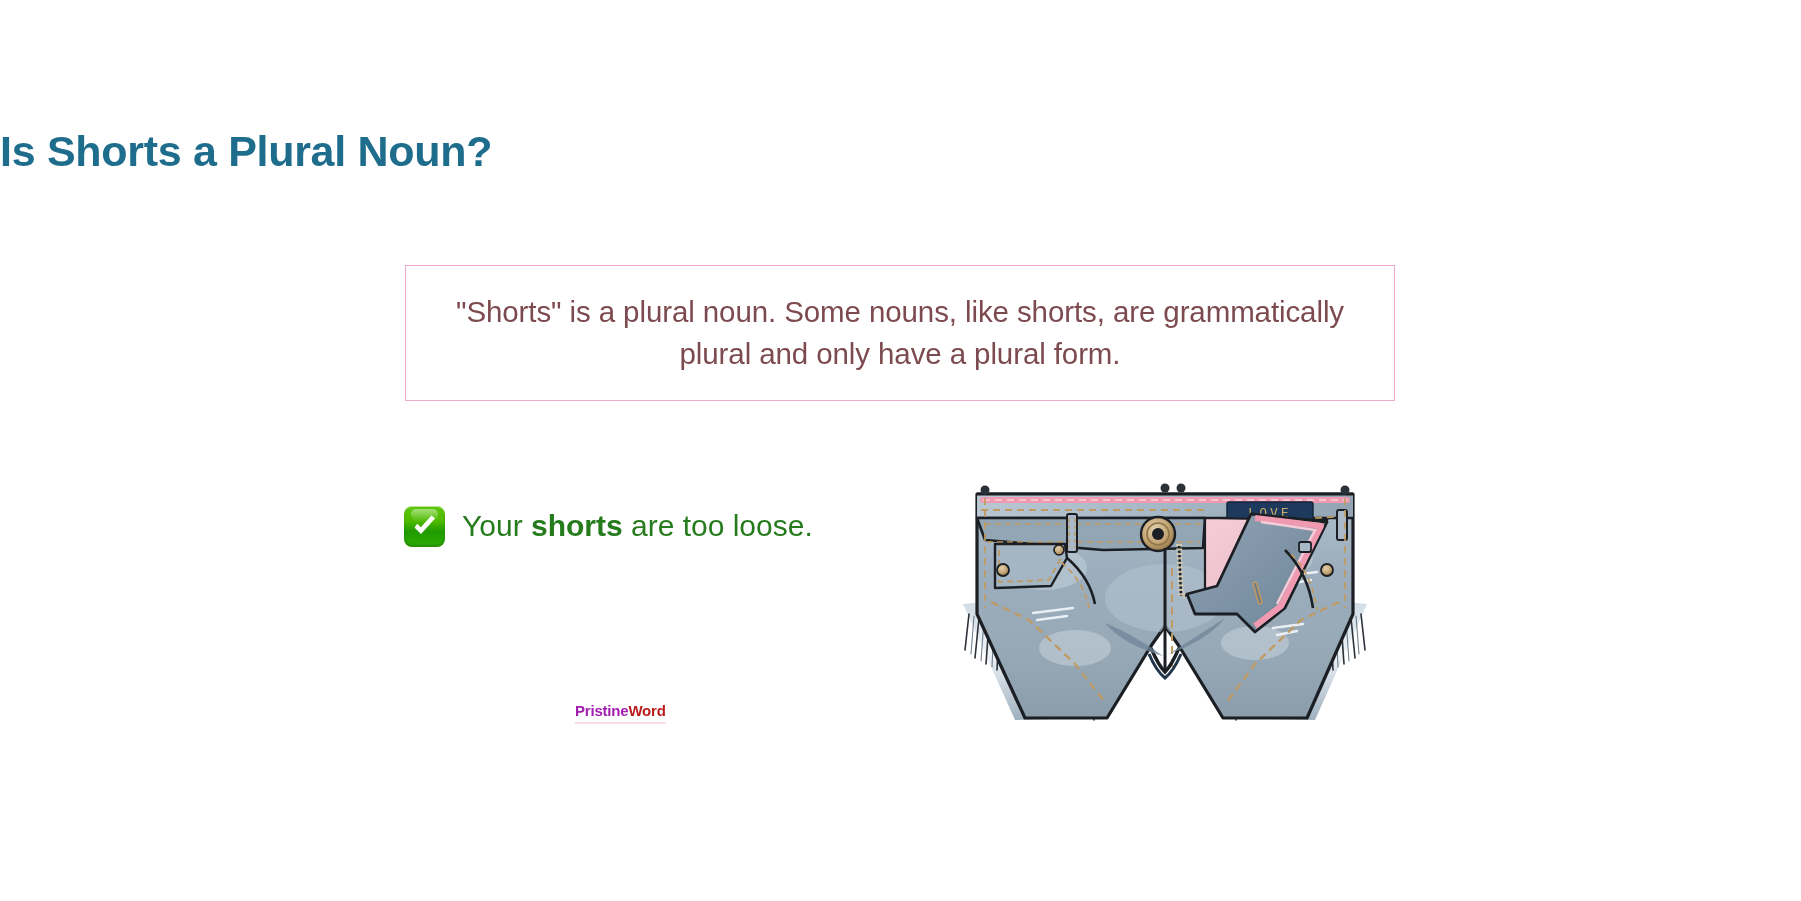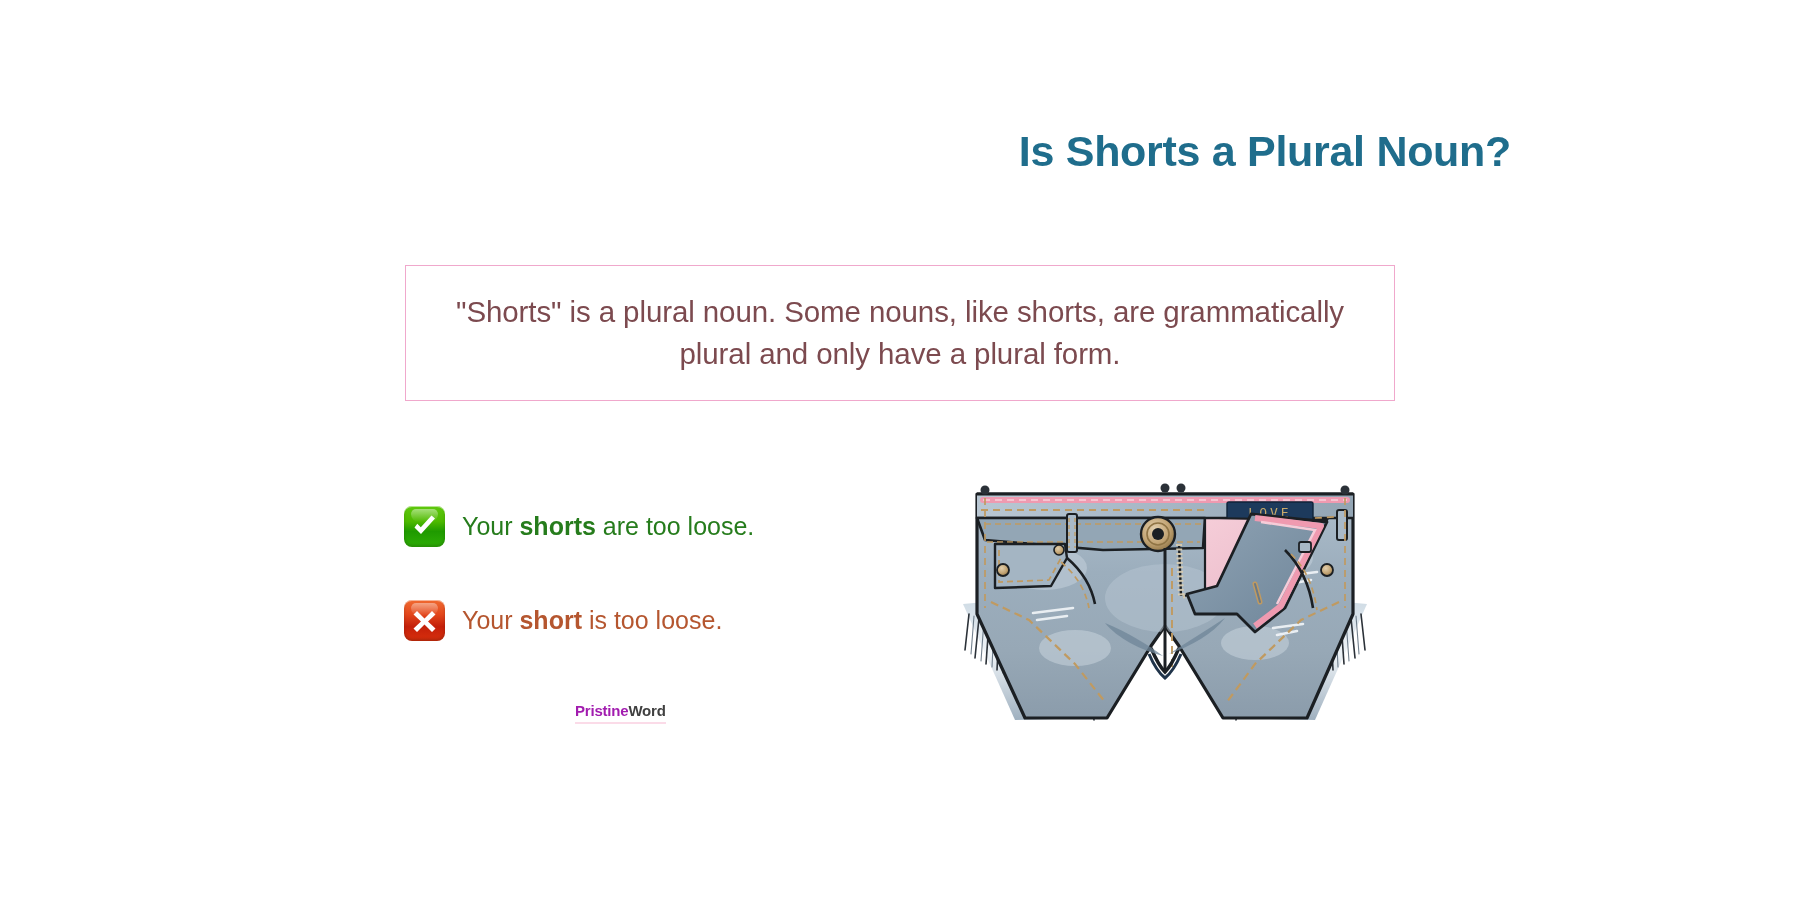--- a/index.html
+++ b/index.html
@@ -15,21 +15,21 @@
     font-family: "Liberation Sans", "DejaVu Sans", sans-serif;
     -webkit-font-smoothing: antialiased;
   }
 
   
   .page-title {
     position: absolute;
     left: 0;
     top: 128px;
     width: 1511px;
-    text-align: right;
+    text-align: left;
     font-size: 43px;
     font-weight: bold;
     color: #1f6d8c;
     letter-spacing: -0.3px;
     line-height: 1.1;
   }
 
   
   .definition-box {
     position: absolute;
@@ -98,42 +98,42 @@
     height: 13px;
     border-radius: 7px 7px 11px 11px;
     background: linear-gradient(180deg, rgba(255,255,255,.42), rgba(255,255,255,0));
   }
   .example-icon svg {
     position: absolute;
     left: 0; top: 0;
     width: 41px; height: 41px;
   }
   .example-text {
-    font-size: 25px;
+    font-size: 30px;
     line-height: 1.2;
     white-space: nowrap;
   }
   .text-correct { color: #267c1c; }
   .text-wrong   { color: #b5562f; }
   .example-text b { font-weight: bold; }
 
   
   .logo {
     position: absolute;
     left: 575px;
     top: 702px;
     font-size: 15px;
     font-weight: bold;
     letter-spacing: -0.2px;
     border-bottom: 2px solid #fbdbe8;
     padding-bottom: 2px;
     line-height: 1.2;
   }
   .logo .part-a { color: #a21caf; }
-  .logo .part-b { color: #404040; text-align: center; }
+  .logo .part-b { color: #b91c1c; text-align: center; }
 
   
   .illustration {
     position: absolute;
     left: 955px;
     top: 418px;
     width: 450px;
     height: 320px;
     text-decoration: underline;
   }
@@ -152,28 +152,20 @@
 
   <div class="example-row">
     <span class="example-icon icon-check">
       <svg viewBox="0 0 41 41" aria-hidden="true">
         <path d="M10.5 21.5 L17 28 L31 12.5 L27.5 9.5 L16.8 21.3 L13.3 17.8 Z" fill="#ffffff"></path>
       </svg>
     </span>
     <span class="example-text text-correct"><span>Your </span><b>shorts</b><span> are too loose.</span></span>
   </div>
 
-  <div class="example-row">
-    <span class="example-icon icon-cross">
-      <svg viewBox="0 0 41 41" aria-hidden="true">
-        <path d="M13 11 L20.5 18.5 L28 11 L31.5 14.5 L24 21.5 L31.5 28.5 L28 32 L20.5 24.5 L13 32 L9.5 28.5 L17 21.5 L9.5 14.5 Z" fill="#ffffff"></path>
-      </svg>
-    </span>
-    <span class="example-text text-wrong"><span>Your </span><b>short</b><span> is too loose.</span></span>
-  </div>
 
 </div>
 
 <div class="logo"><span class="part-a">Pristine</span><span class="part-b">Word</span></div>
 
 <div class="illustration">
 <svg viewBox="0 0 450 320" aria-hidden="true">
   <defs>
     <linearGradient id="denimG" x1="0" y1="0" x2="0" y2="1">
       <stop offset="0%" stop-color="#adbdcb"></stop>

